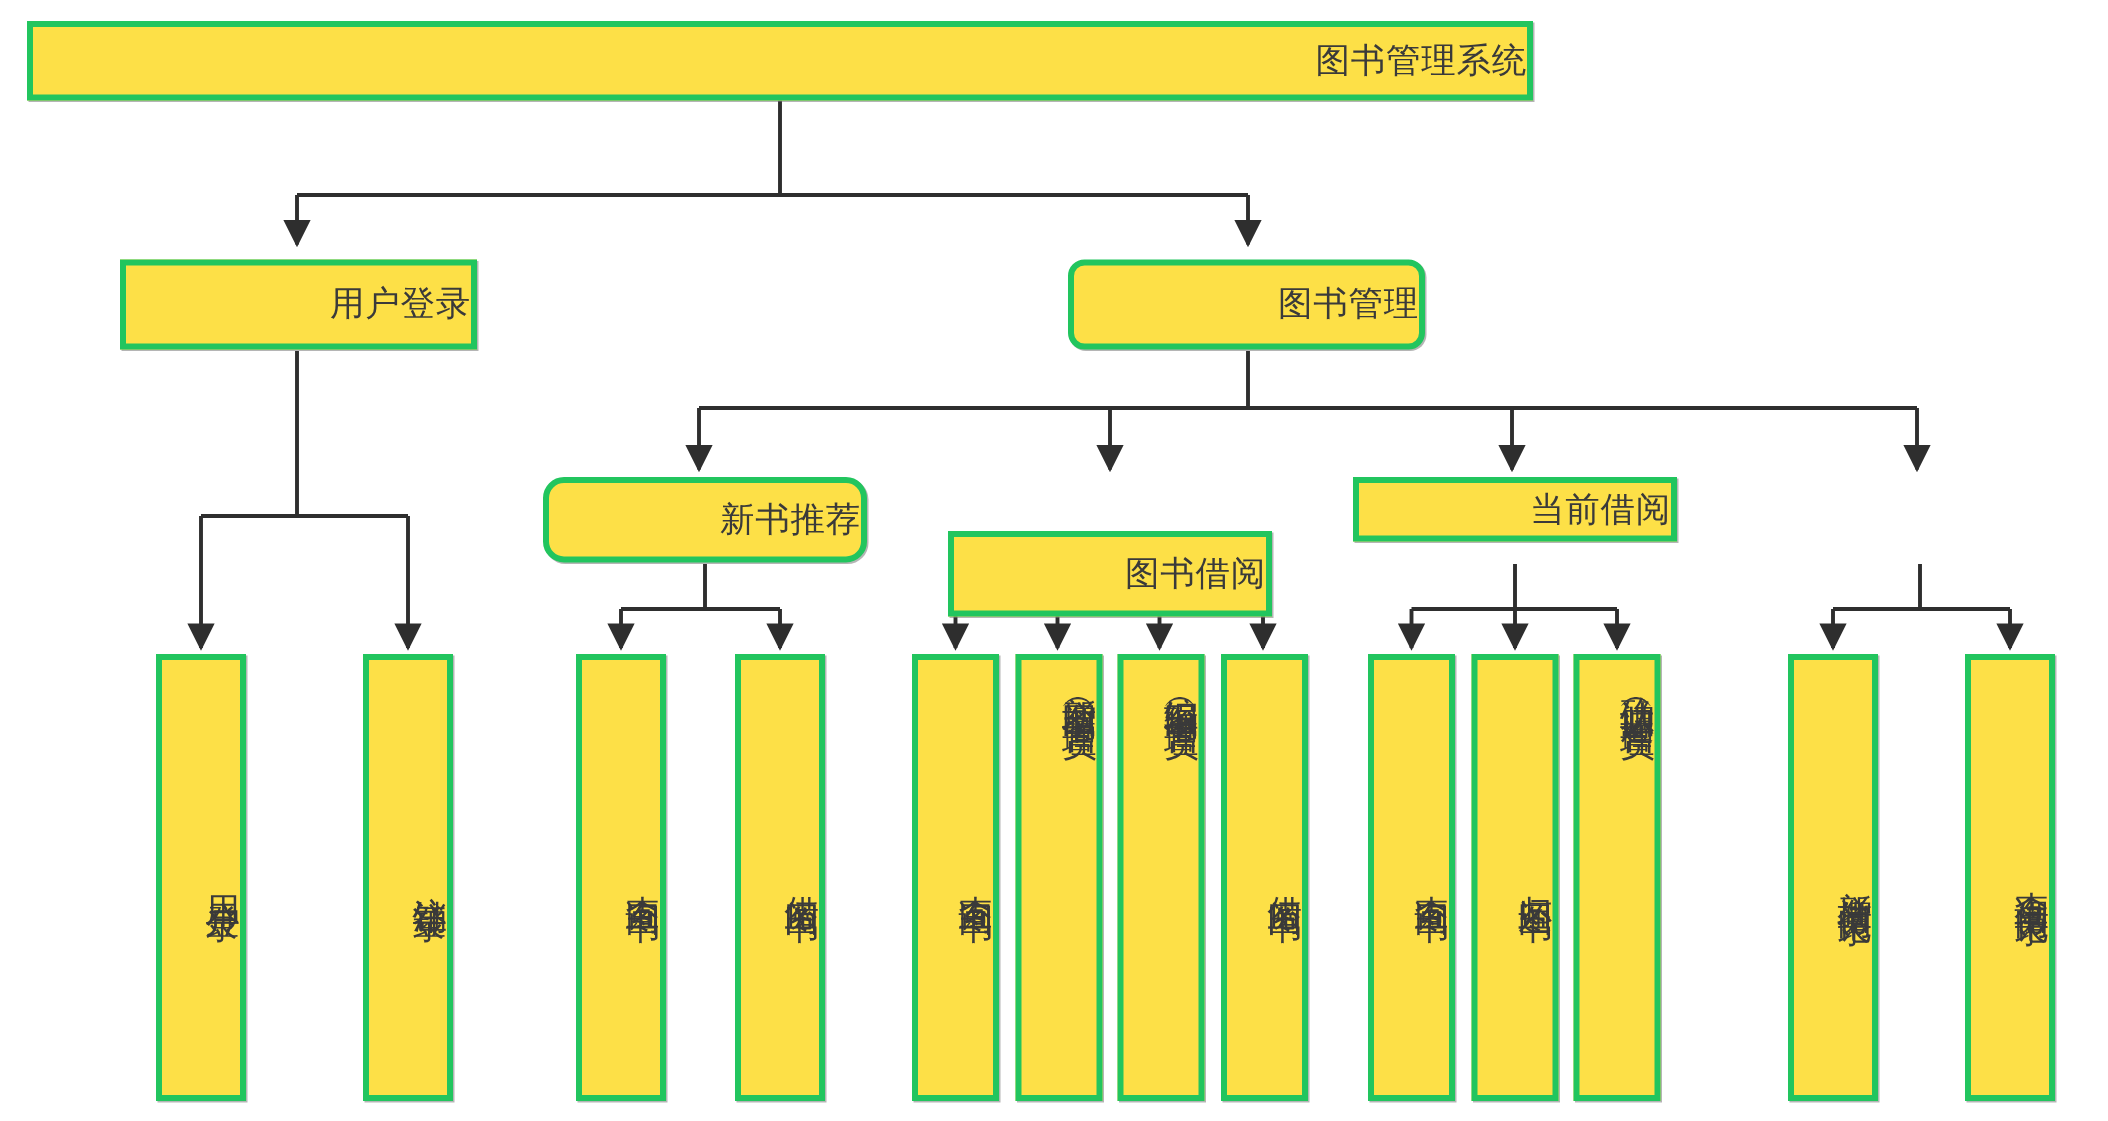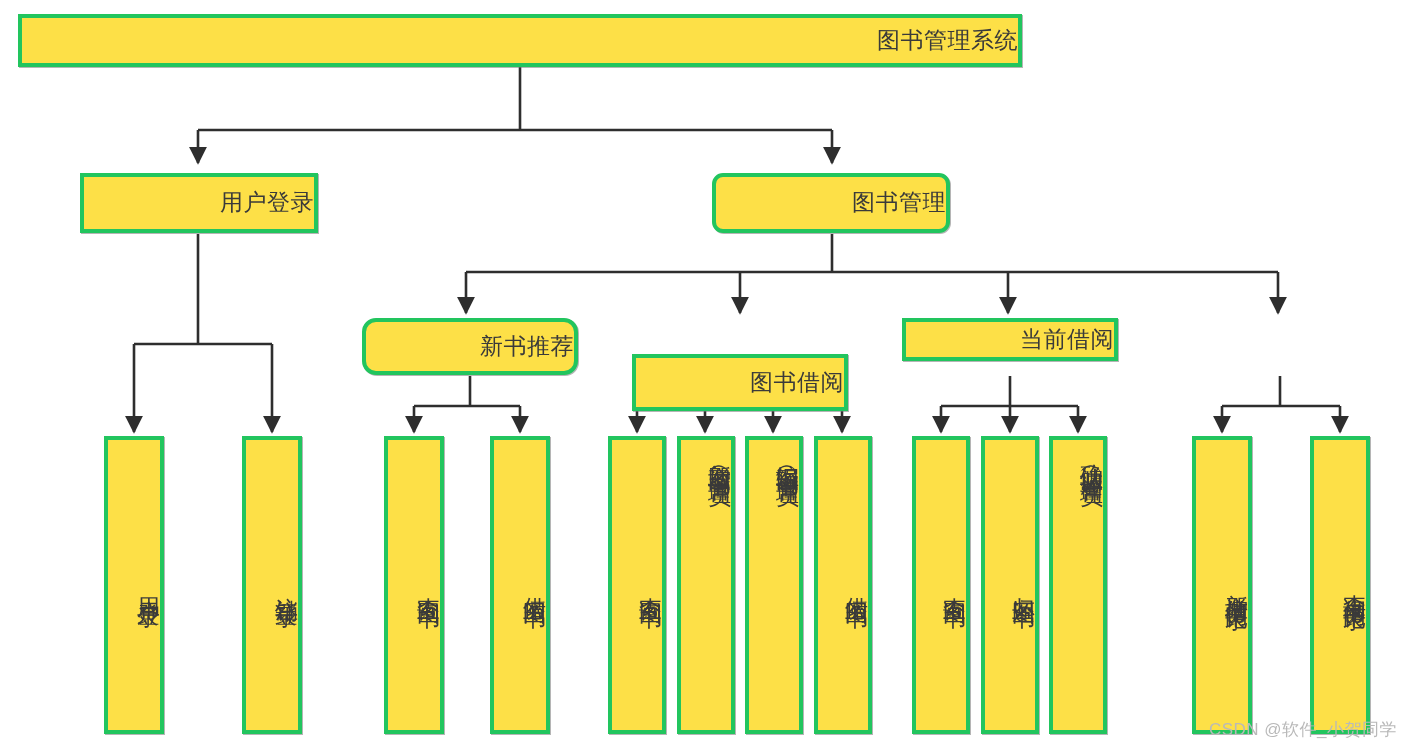--- a/index.html
+++ b/index.html
@@ -191,15 +191,14 @@
     <span class="label">确认归还（管理员）</span>
   </div>
 
   <div class="node v mid" style="left:1192px; top:436px; width:60px; height:298px;">
     <span class="label">新增借阅记录</span>
   </div>
   <div class="node v mid" style="left:1310px; top:436px; width:60px; height:298px;">
     <span class="label">查询借阅记录</span>
   </div>
 
-  <div id="watermark">CSDN @软件_小贺同学</div>
 
 </div>
 
 </body></html>

